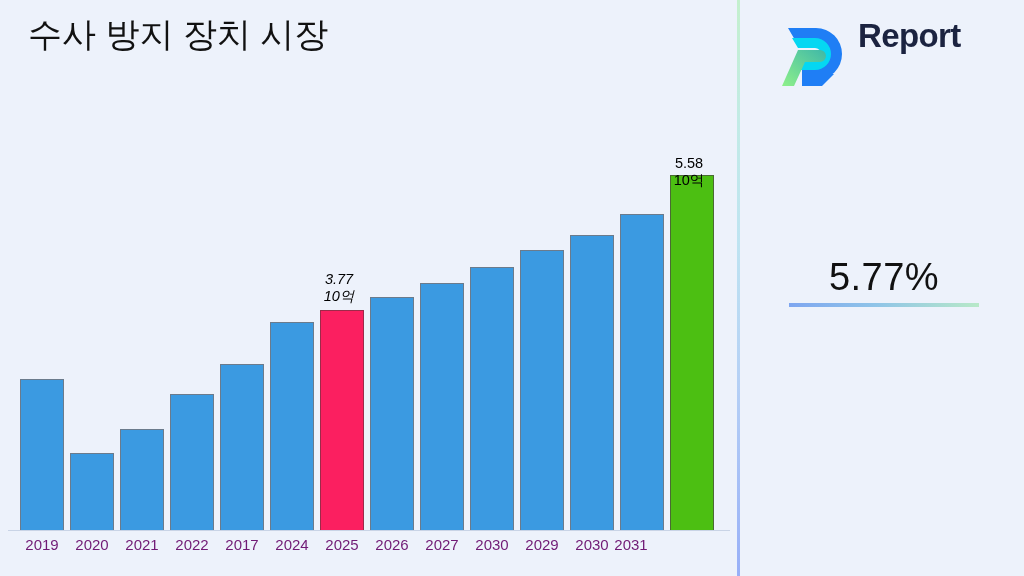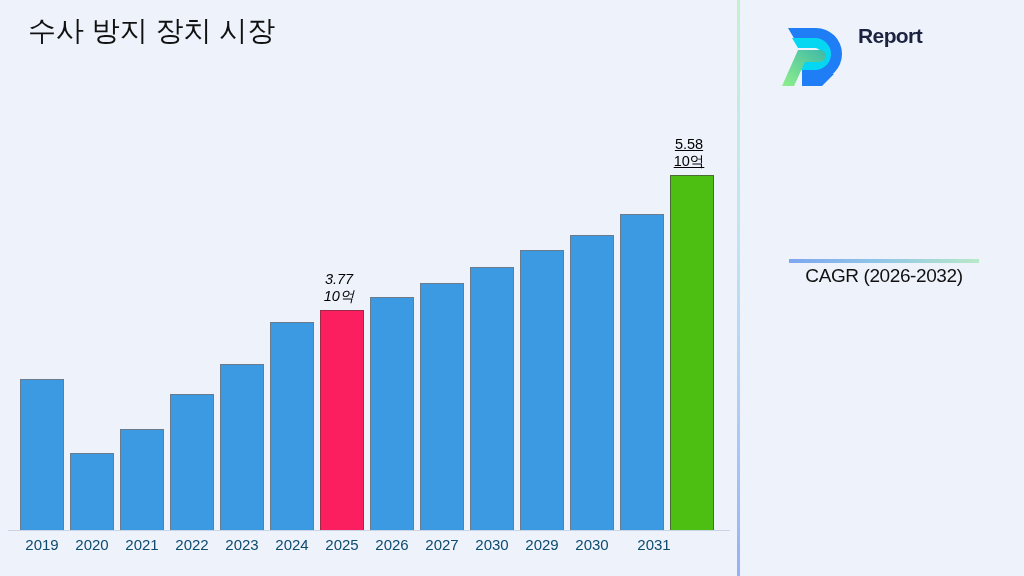--- a/index.html
+++ b/index.html
@@ -12,21 +12,21 @@
   #root {
     position: relative;
     width: 1024px; height: 576px;
     background: #edf2fb;
   }
 
   
   #chart-title {
     position: absolute;
     left: 28px; top: 12px;
-    font-size: 28px;
+    font-size: 34px;
     font-weight: 400;
     color: #111111;
     letter-spacing: 0px;
     white-space: nowrap;
   }
 
   
   #chart-panel {
     position: absolute;
     left: 0; top: 0;
@@ -71,21 +71,21 @@
     white-space: nowrap;
   }
   .bar-value .v-num { display: block; }
   .bar-value .v-unit { display: block; }
   .tick-label {
     position: absolute;
     top: 536px;
     width: 50px;
     text-align: center;
     font-size: 15px;
-    color: #0c4a6e;
+    color: #701a75;
   }
 
   
   #divider {
     position: absolute;
     left: 737px; top: 0;
     width: 3px; height: 576px;
     background: linear-gradient(to bottom, #bff0c8 0%, #bdeae4 22%, #b9e2f0 42%, #aecbf5 68%, #8ea8f7 100%);
     opacity: 0.9;
   }
@@ -104,21 +104,21 @@
     width: 252px; height: 88px;
   }
   #logo-mark {
     position: absolute;
     left: 0px; top: 8px;
     width: 78px; height: 74px;
   }
   #logo-text {
     position: absolute;
     left: 86px; top: 6px;
-    font-size: 21px;
+    font-size: 33px;
     font-weight: bold;
     line-height: 36px;
     color: #1b2340;
     letter-spacing: -0.6px;
   }
   #logo-text .l2 { display: block; }
 
   
   #cagr-block {
     position: absolute;
@@ -194,40 +194,40 @@
           <div class="bar blue" title="2029: 4.58" style="height: 280px; background: rgb(59, 154, 225);"></div>
         </div>
         <div class="bar-slot" style="left: 567px; top: 46px; height: 484px; bottom: auto;">
           <div class="bar blue" title="2030: 4.78" style="height: 295px; background: rgb(59, 154, 225);"></div>
         </div>
         <div class="bar-slot" style="left: 617px; top: 46px; height: 484px; bottom: auto;">
           <div class="bar blue" title="2031: 5.06" style="height: 316px; background: rgb(59, 154, 225);"></div>
         </div>
         <div class="bar-slot" style="left: 667px; top: 46px; height: 484px; bottom: auto;">
           <div class="bar green" title="2032: 5.58" style="height: 355px; background: rgb(76, 191, 18);"></div>
-          <div class="bar-value" style="bottom: 361px; text-decoration: underline;">
+          <div class="bar-value" style="bottom: 342px;">
             <span class="v-num">5.58</span>
             <span class="v-unit">10억</span>
           </div>
         </div>
       </div>
     <div id="ticks-layer">
         <div class="tick-label" style="left: 17px;">2019</div>
         <div class="tick-label" style="left: 67px;">2020</div>
         <div class="tick-label" style="left: 117px;">2021</div>
         <div class="tick-label" style="left: 167px;">2022</div>
-        <div class="tick-label" style="left: 217px;">2023</div>
+        <div class="tick-label" style="left: 217px;">2017</div>
         <div class="tick-label" style="left: 267px;">2024</div>
         <div class="tick-label" style="left: 317px;">2025</div>
         <div class="tick-label" style="left: 367px;">2026</div>
         <div class="tick-label" style="left: 417px;">2027</div>
         <div class="tick-label" style="left: 467px;">2030</div>
         <div class="tick-label" style="left: 517px;">2029</div>
         <div class="tick-label" style="left: 567px;">2030</div>
-        <div class="tick-label" style="left: 629px;">2031</div>
+        <div class="tick-label" style="left: 606px;">2031</div>
         <div class="tick-label" style="left: 667px; margin-top: 40px;">2032</div>
       </div>
   </div>
 
   <div id="divider"></div>
 
   <div id="right-panel">
 
     <div id="logo">
       <div id="logo-mark">
@@ -247,18 +247,18 @@
 
           <path d="M30 54 H62 L50 66 H30 Z" fill="#1f7ef5"></path>
         </svg>
       </div>
       <div id="logo-text">
         <span class="l1">Report</span>
       </div>
     </div>
 
     <div id="cagr-block">
+      <div id="cagr-value">5.77%</div>
       <div id="cagr-rule"></div>
-      <div id="cagr-label">CAGR (2026-2032)</div>
     </div>
 
   </div>
 </div>
 
 </body></html>

